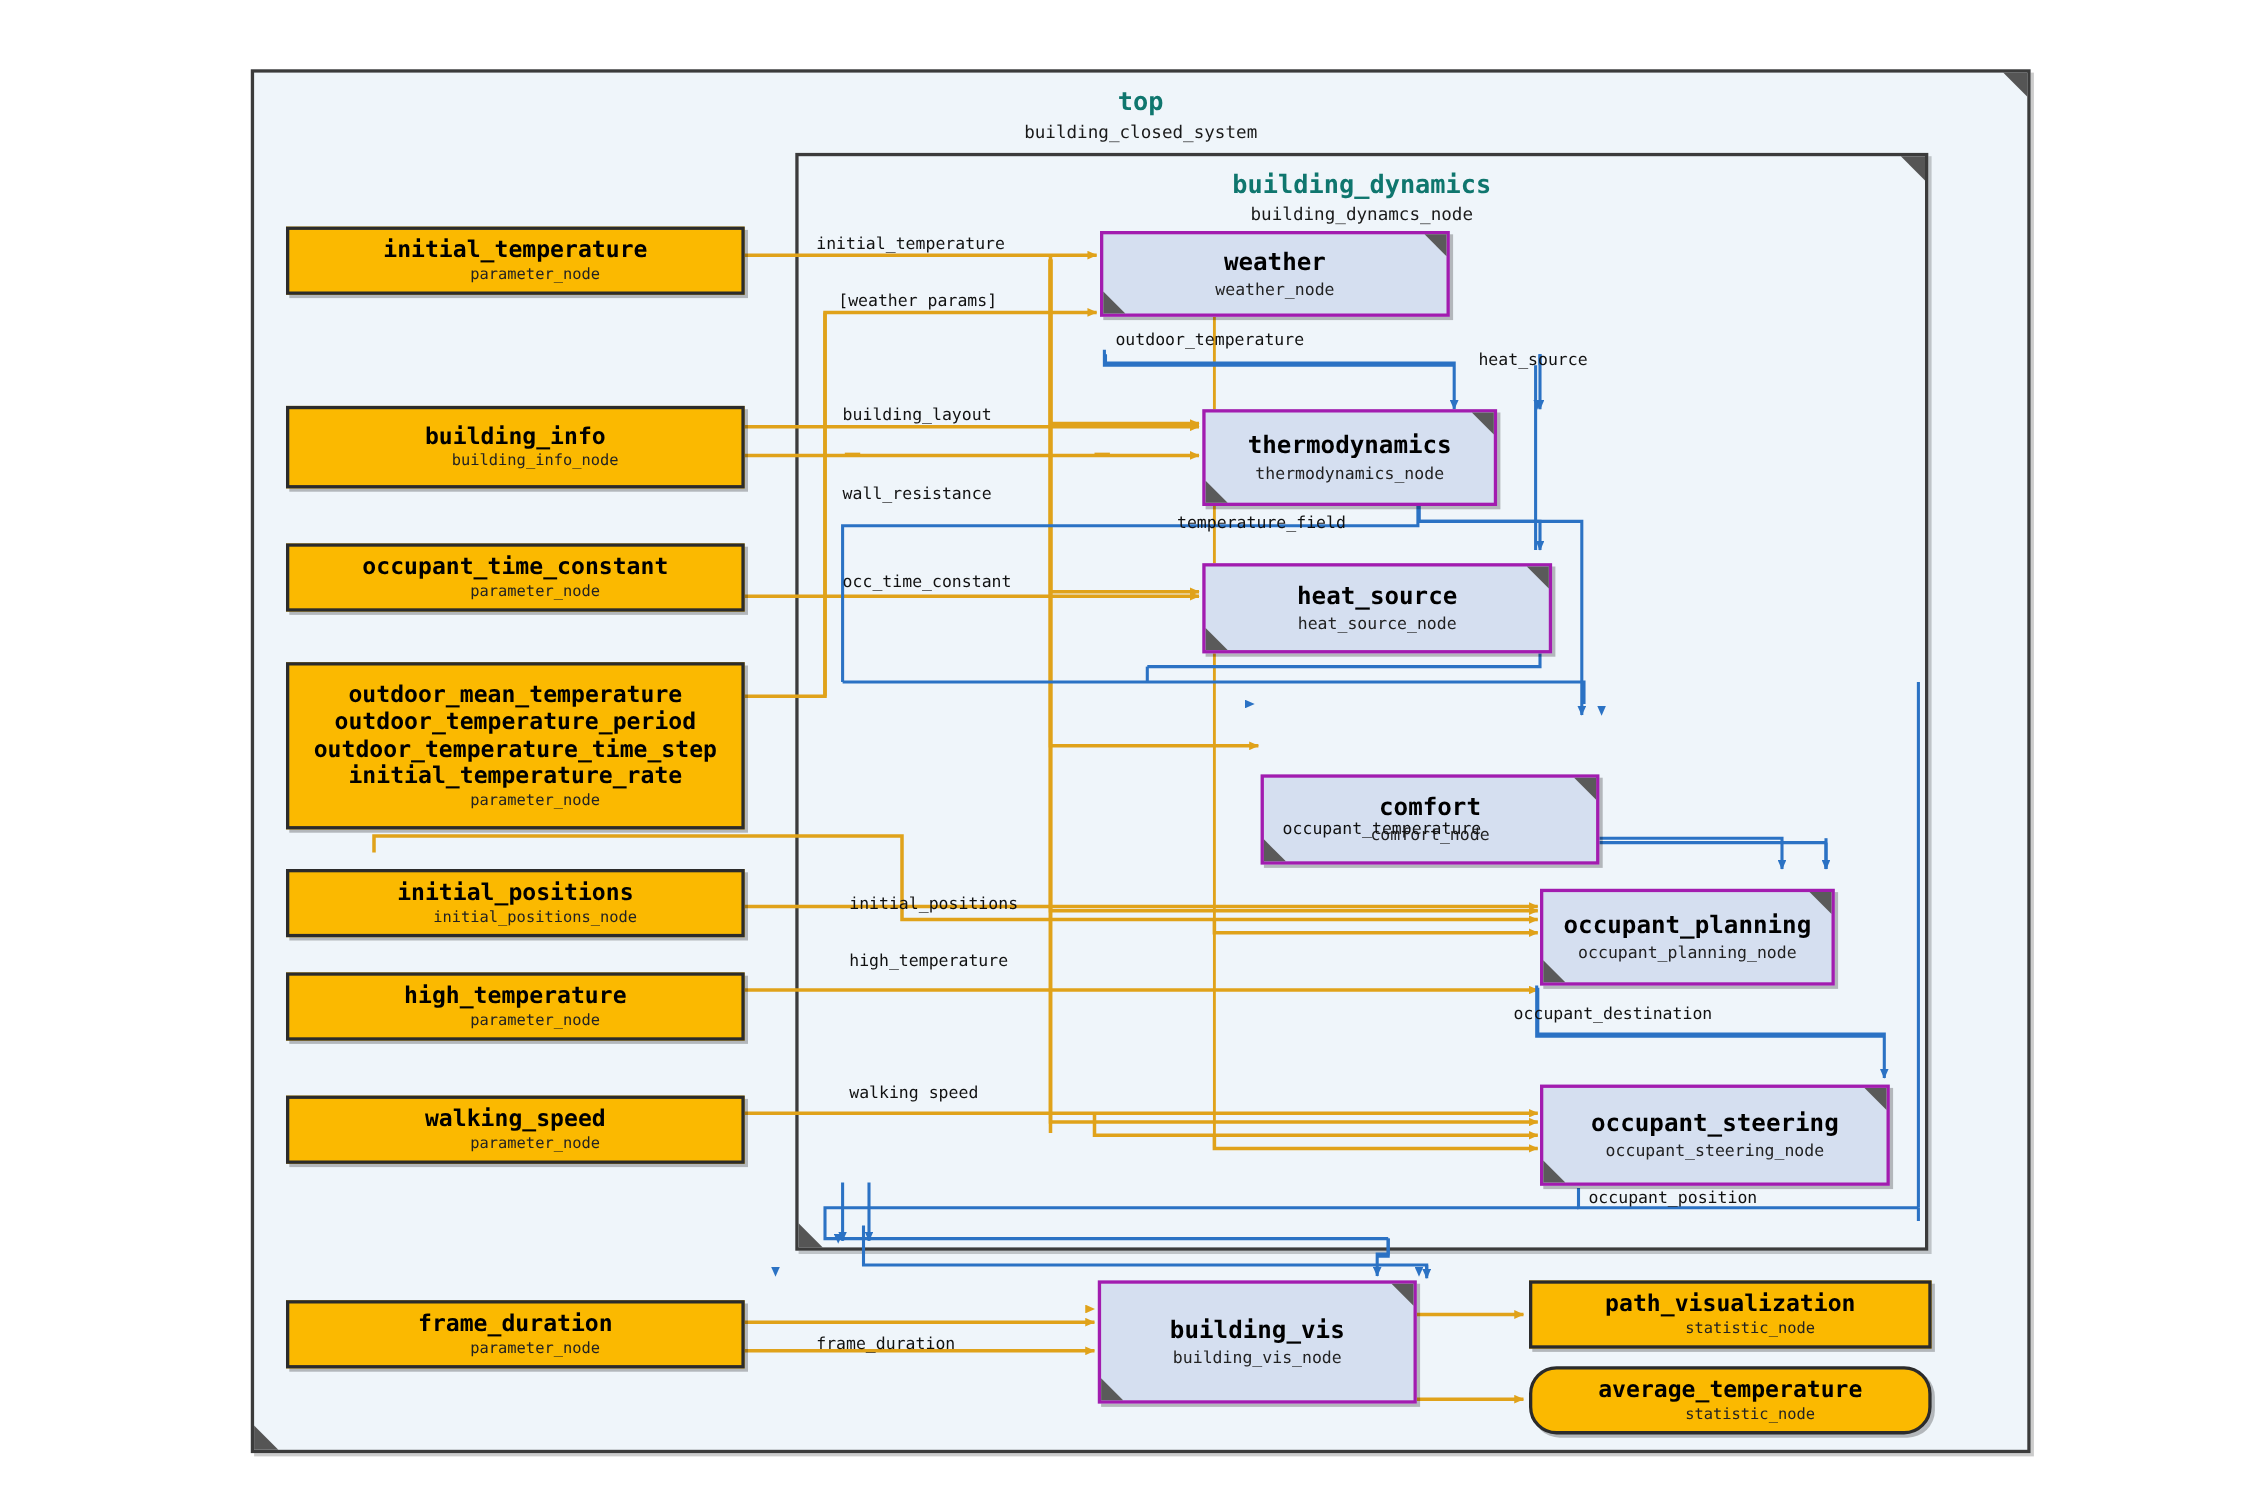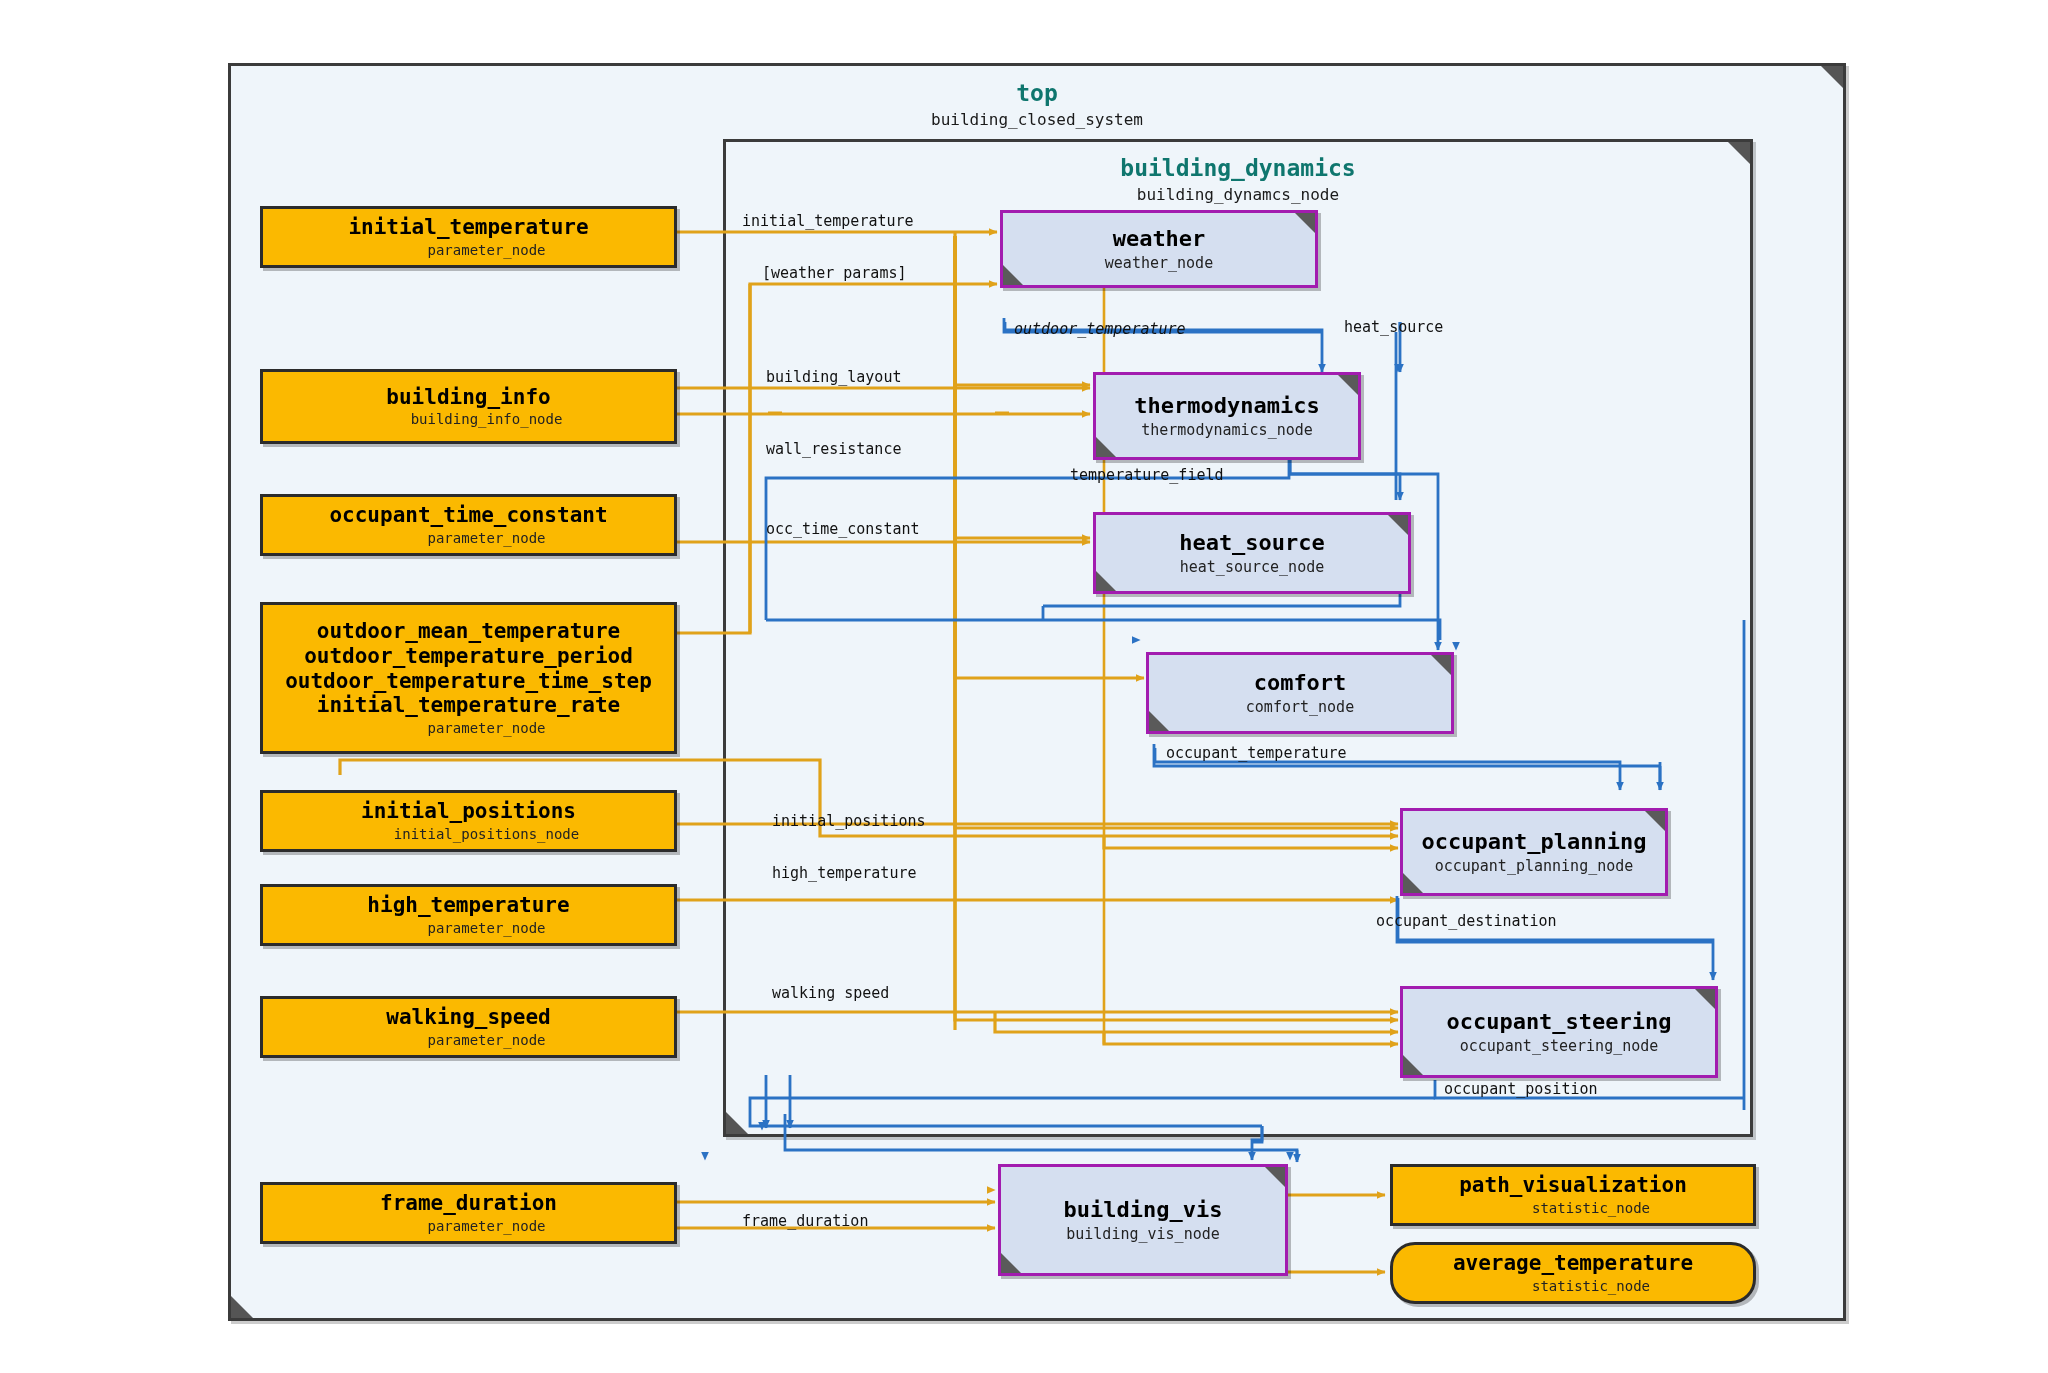--- a/index.html
+++ b/index.html
@@ -255,21 +255,21 @@
     <div class="n2">thermodynamics_node</div>
   </div>
 
   <div class="node sub" style="left:1093px;top:512px;width:318px;height:82px;">
     <div class="nfold-tr"></div>
     <div class="nfold-bl"></div>
     <div class="n1">heat_source</div>
     <div class="n2">heat_source_node</div>
   </div>
 
-  <div class="node sub" style="left:1146px;top:652px;width:308px;height:82px;">
+  <div class="node sub" style="left:1146px;top:704px;width:308px;height:82px;">
     <div class="nfold-tr"></div>
     <div class="nfold-bl"></div>
     <div class="n1">comfort</div>
     <div class="n2">comfort_node</div>
   </div>
 
   <div class="node sub" style="left:1400px;top:808px;width:268px;height:88px;">
     <div class="nfold-tr"></div>
     <div class="nfold-bl"></div>
     <div class="n1">occupant_planning</div>
@@ -295,21 +295,21 @@
     <div class="n2">statistic_node</div>
   </div>
 
   <div class="node param" style="left:1390px;top:1242px;width:366px;height:62px;border-radius:25px;">
     <div class="n1">average_temperature</div>
     <div class="n2">statistic_node</div>
   </div>
 
   <div class="elabel" style="left:742px;top:212px;">initial_temperature</div>
   <div class="elabel" style="left:762px;top:264px;">[weather params]</div>
-  <div class="elabel" style="left:1014px;top:320px;font-style:italic;">outdoor_temperature</div>
+  <div class="elabel" style="left:1014px;top:300px;">outdoor_temperature</div>
   <div class="elabel" style="left:1344px;top:318px;">heat_source</div>
   <div class="elabel" style="left:766px;top:368px;">building_layout</div>
   <div class="elabel" style="left:766px;top:396px;margin-top:44px;">wall_resistance</div>
   <div class="elabel" style="left:1070px;top:466px;">temperature_field</div>
   <div class="elabel" style="left:766px;top:520px;">occ_time_constant</div>
   <div class="elabel" style="left:1166px;top:744px;">occupant_temperature</div>
   <div class="elabel" style="left:772px;top:812px;">initial_positions</div>
   <div class="elabel" style="left:772px;top:864px;">high_temperature</div>
   <div class="elabel" style="left:1376px;top:912px;">occupant_destination</div>
   <div class="elabel" style="left:772px;top:984px;">walking speed</div>

